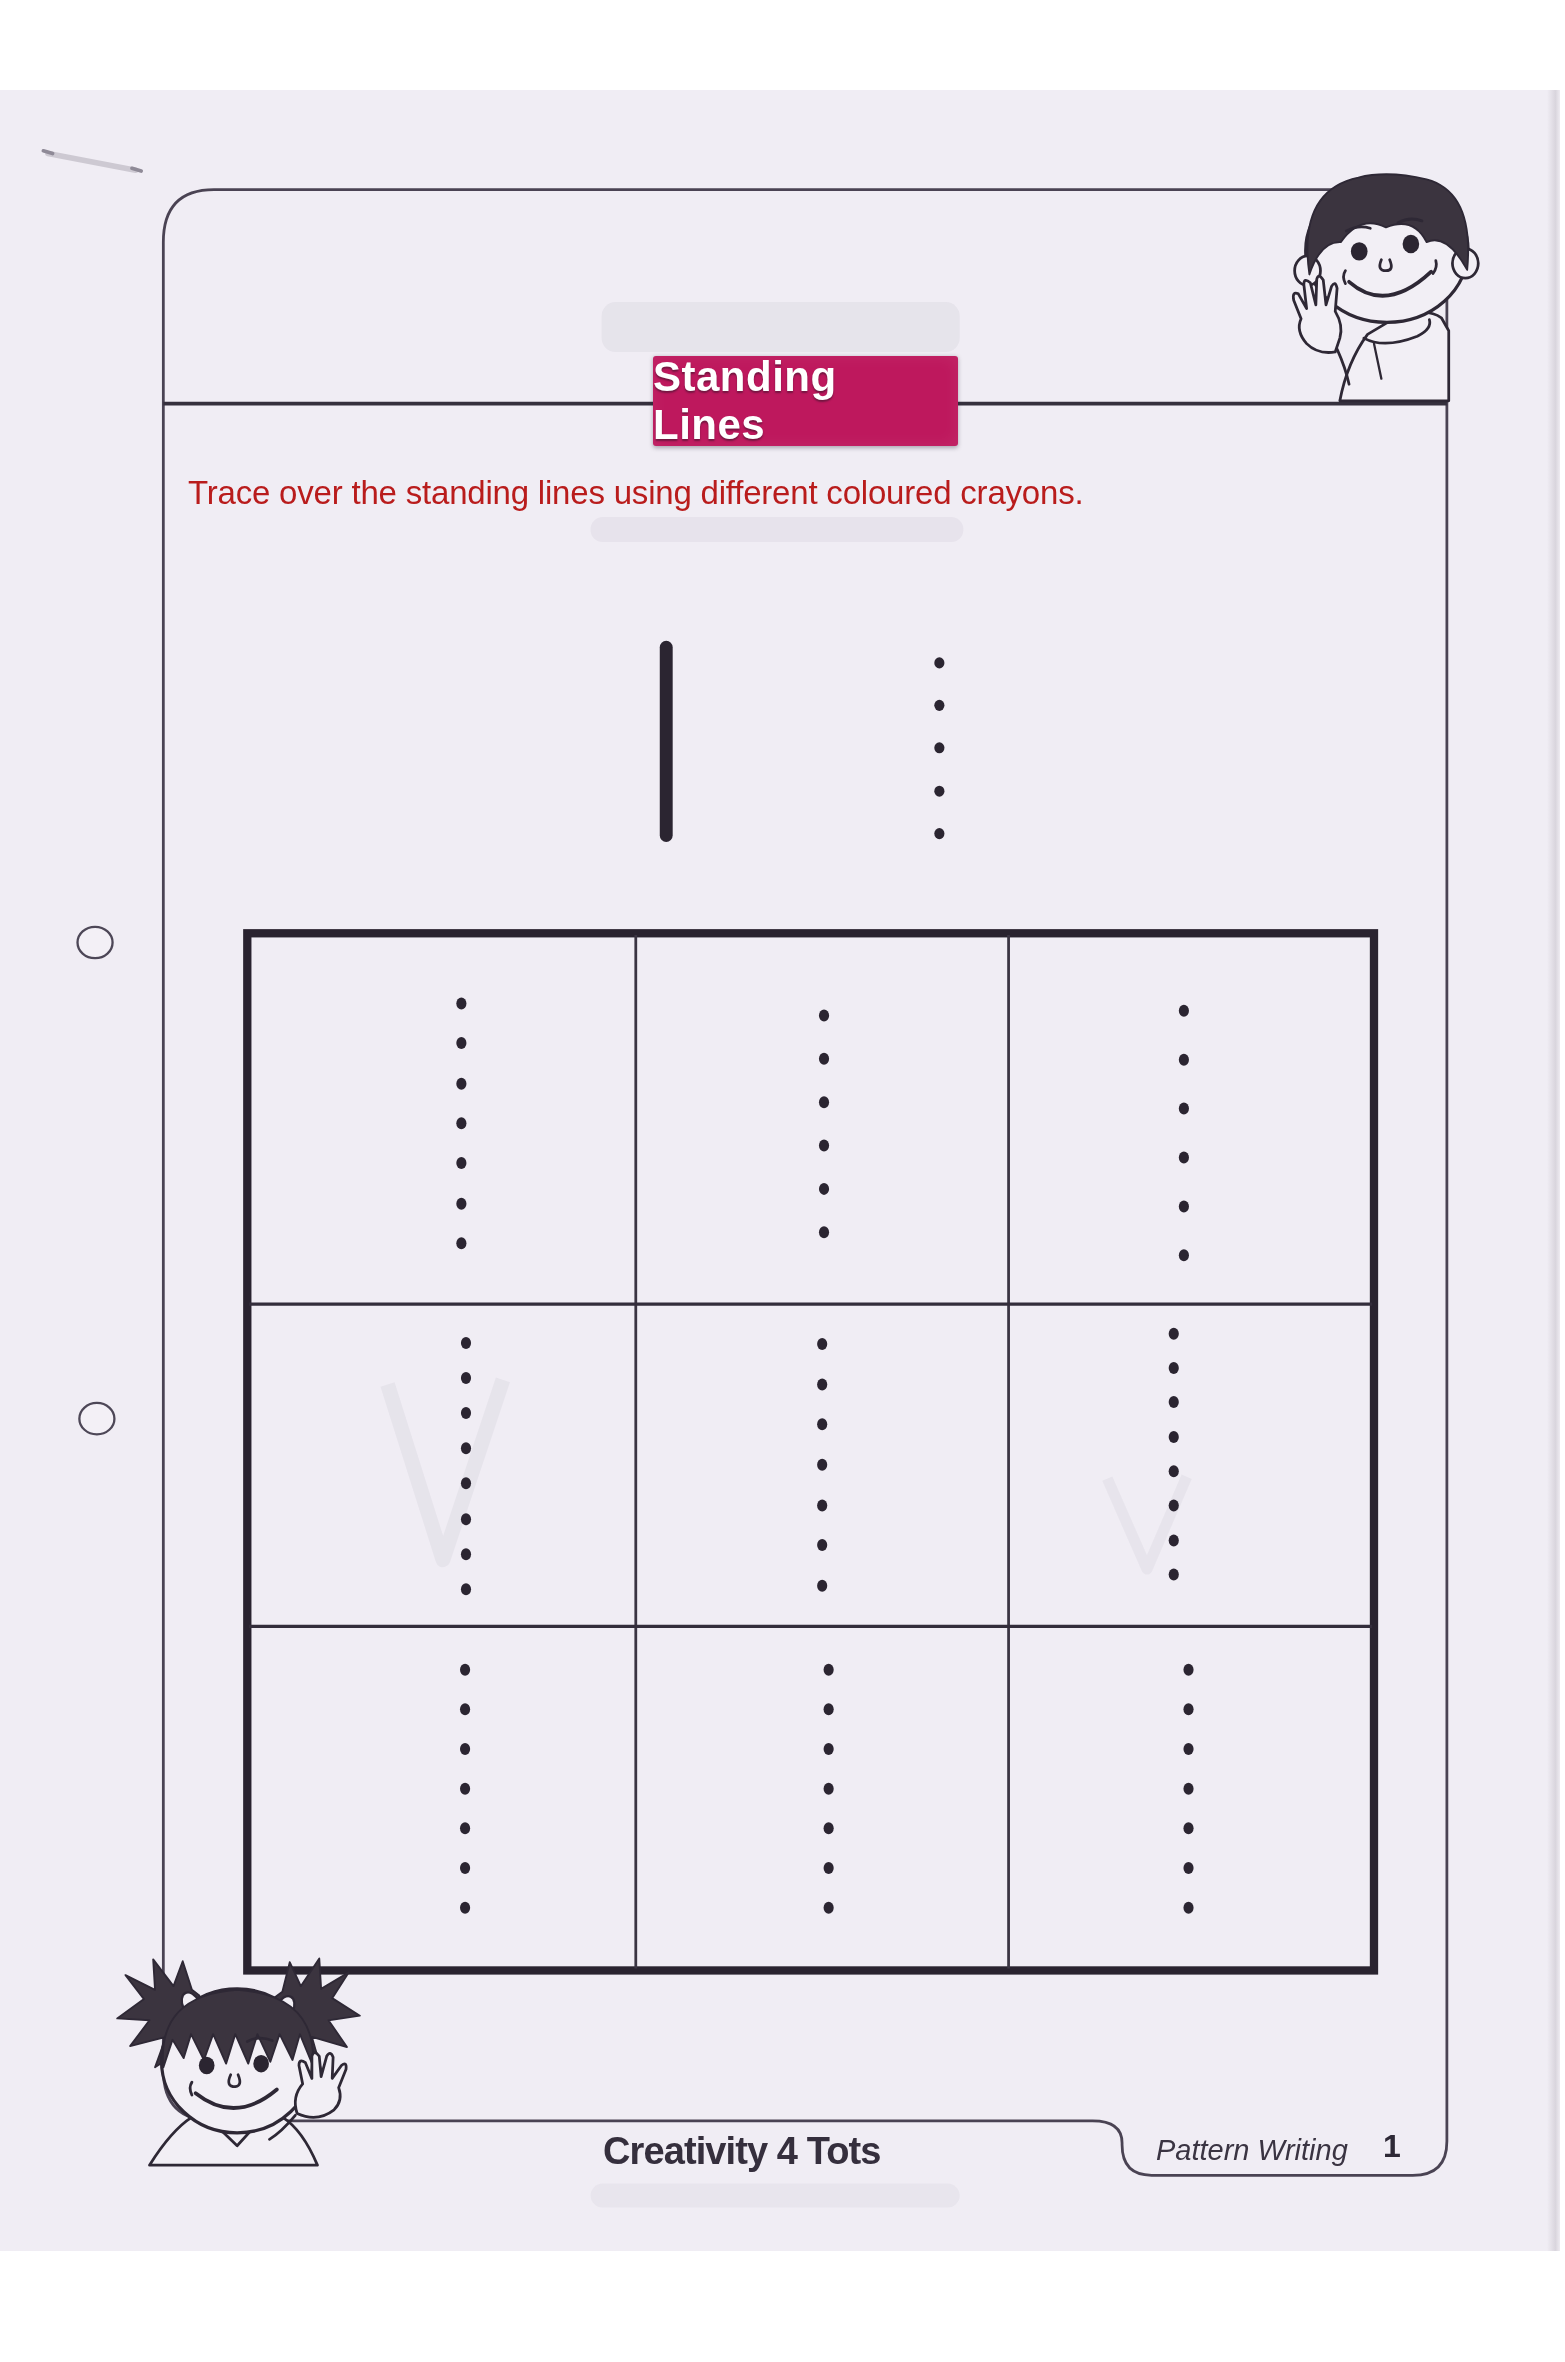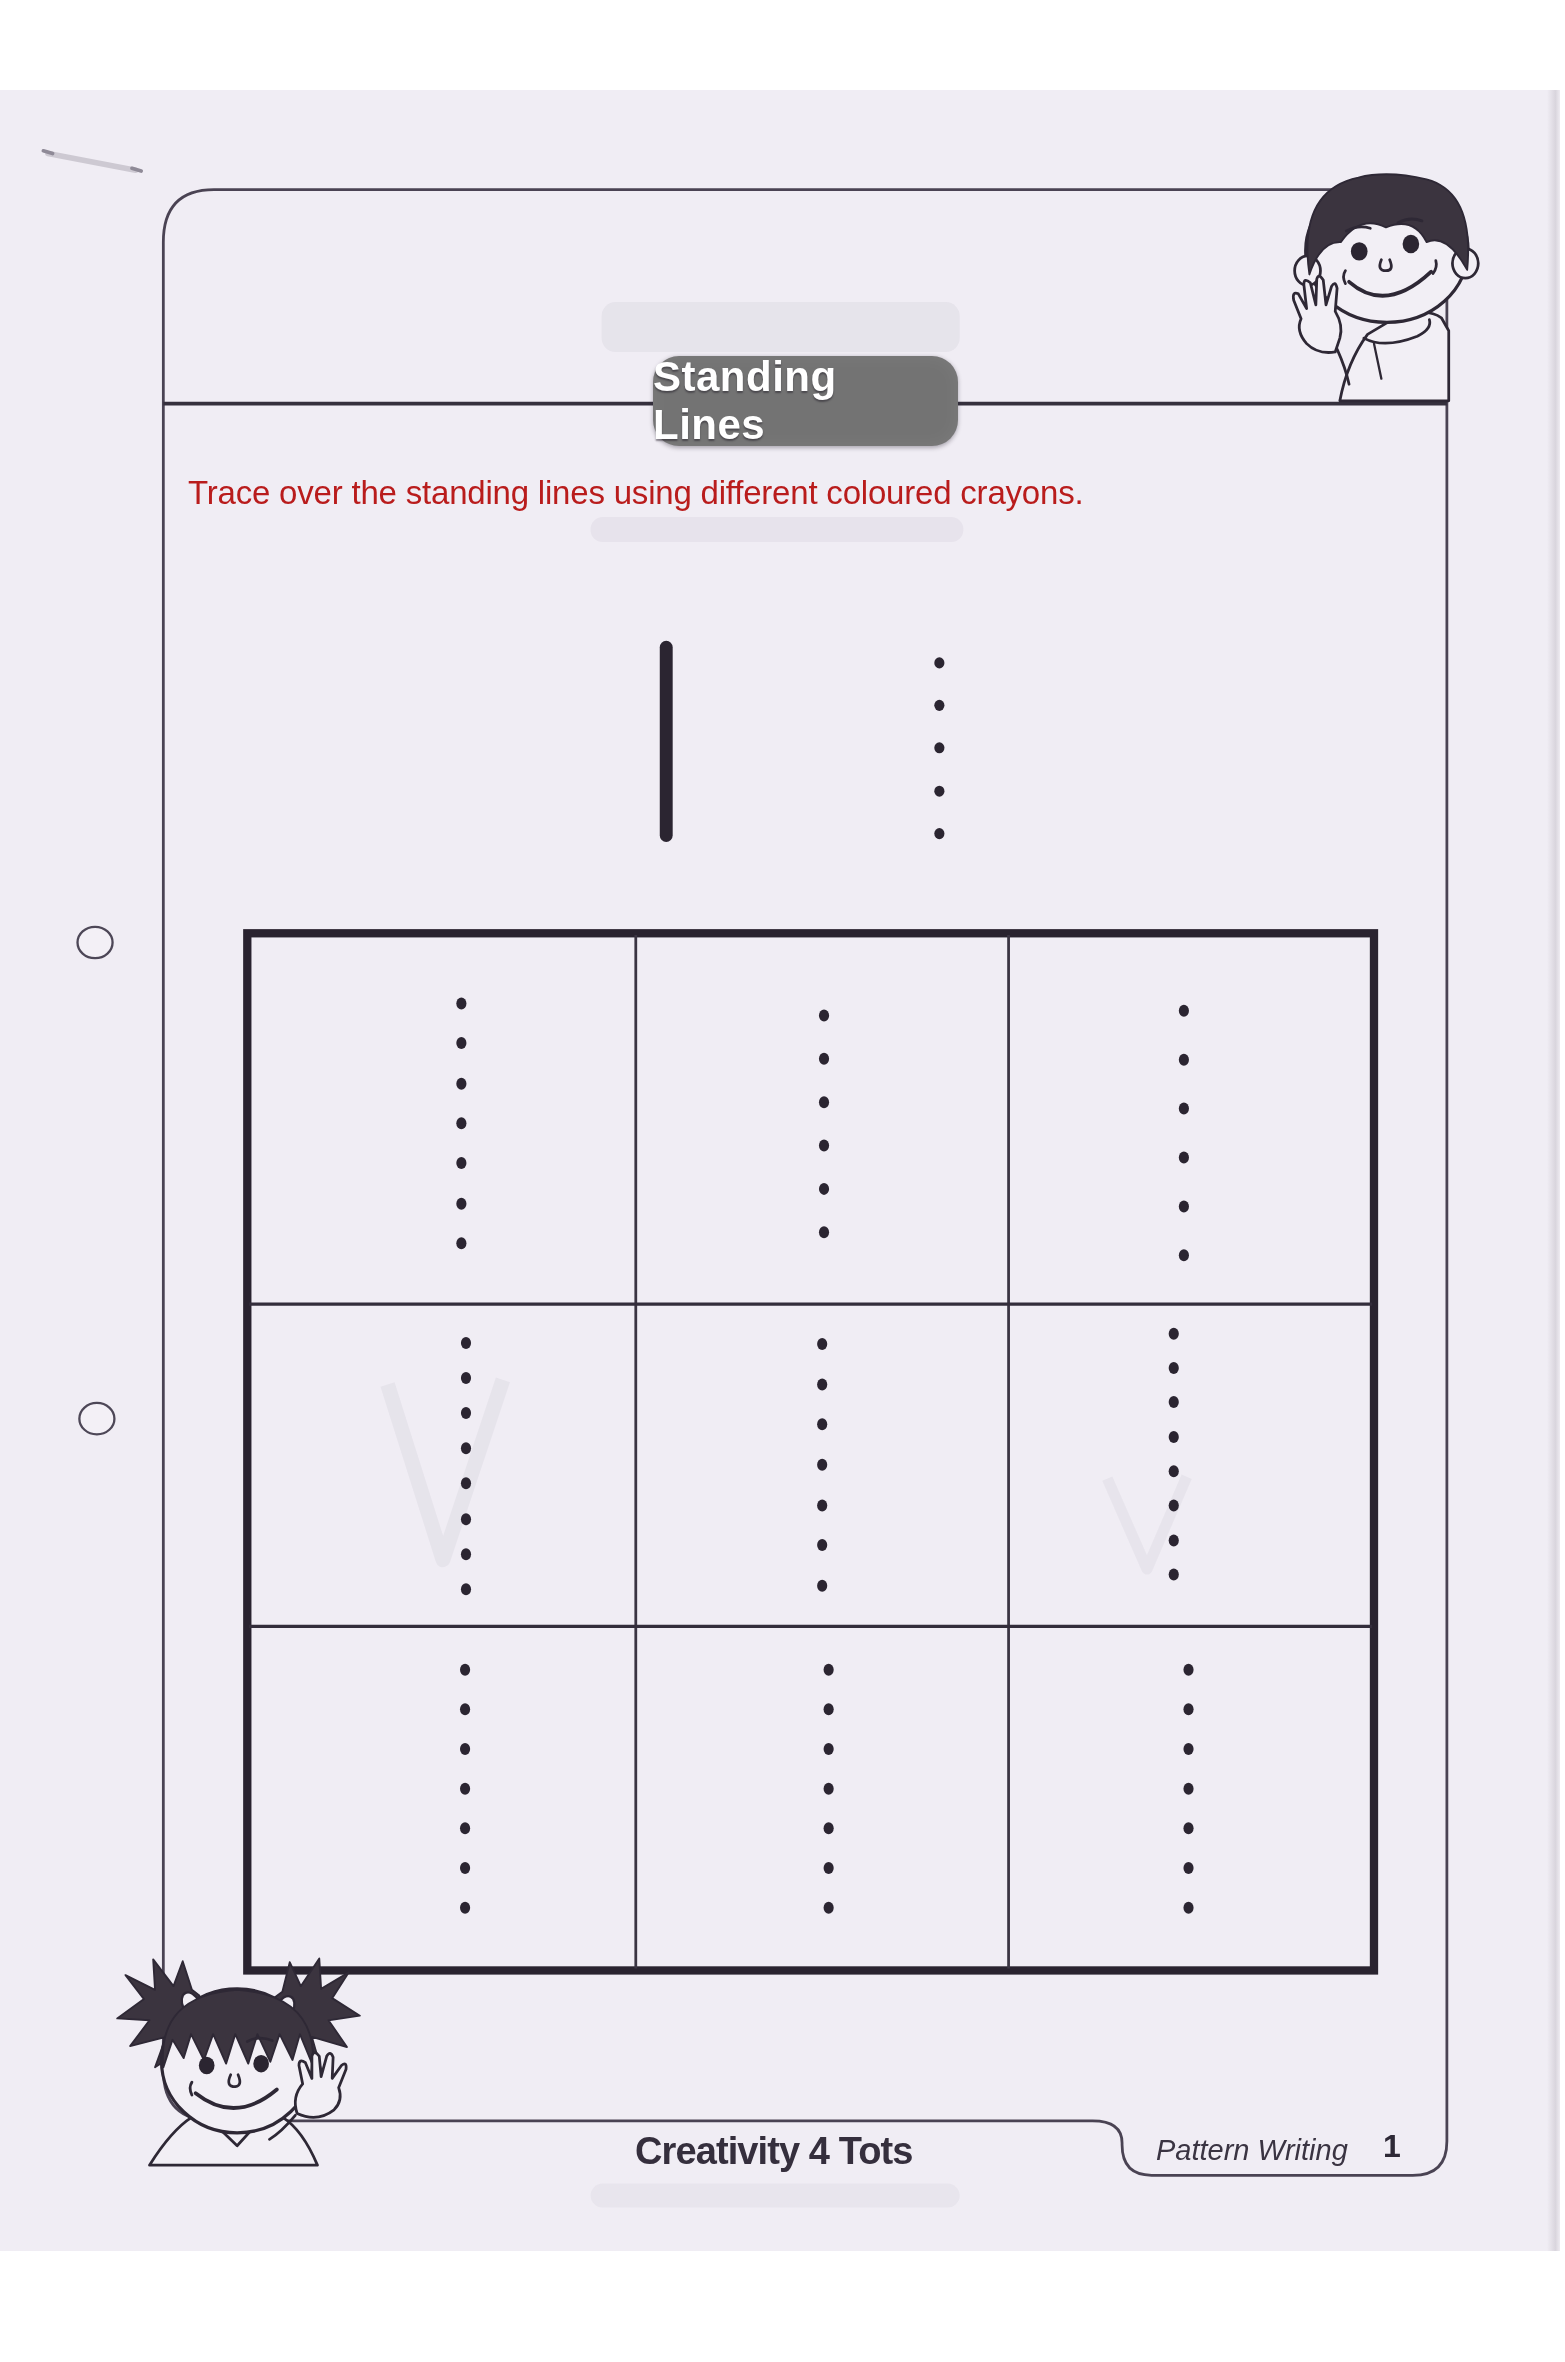--- a/index.html
+++ b/index.html
@@ -2,28 +2,28 @@
 <html style="font-size:14.8px"><head>
 <meta charset="utf-8">
 <style>
   html,body{margin:0;padding:0;background:#ffffff;}
   .canvas{position:relative;width:1565px;height:2363px;background:#ffffff;overflow:hidden;
           font-family:"Liberation Sans",sans-serif;}
   .paper{position:absolute;left:0;top:90px;width:1560px;height:2161px;background:#f0edf4;}
   .paper-edge{position:absolute;left:1547px;top:90px;width:13px;height:2161px;
               background:linear-gradient(90deg, rgba(240,237,244,0) 0%, #d9d5dd 65%, #eeebf1 100%);}
   svg.overlay{position:absolute;left:0;top:0;width:1565px;height:2363px;}
-  .title-badge{position:absolute;left:653px;top:356px;width:305px;height:90px;background:#737373;
-               border-radius:26px;display:flex;align-items:center;justify-content:flex-start;
+  .title-badge{position:absolute;left:653px;top:356px;width:305px;height:90px;background:#be185d;
+               border-radius:3px;display:flex;align-items:center;justify-content:flex-start;
                box-shadow:0 1.8px 4.6px rgba(40,33,48,.35), inset 0 0 18.5px rgba(255,255,255,.07);}
   .title-badge span{color:#ffffff;font-weight:bold;font-size:42px;letter-spacing:0.5px;
                     text-shadow:0 1.8px 1.8px rgba(25,20,32,.45);}
   .instruction{position:absolute;left:188px;top:474px;width:1163px;font-size:33px;font-weight:500;
                color:#b91c1c;letter-spacing:-0.2px;}
-  .brand{position:absolute;left:635px;top:2130px;font-size:38px;font-weight:bold;color:#352f3d;
+  .brand{position:absolute;left:603px;top:2130px;font-size:38px;font-weight:bold;color:#352f3d;
          letter-spacing:-0.9px;}
   .series{position:absolute;left:1156px;top:2134px;font-size:29px;font-style:italic;color:#3a3442;}
   .pagenum{position:absolute;left:1383px;top:2128px;font-size:32px;font-weight:600;color:#2e2936;}
 </style>
 </head>
 <body>
 
 <div class="canvas">
   <div class="paper"></div>
   <div class="paper-edge"></div>

